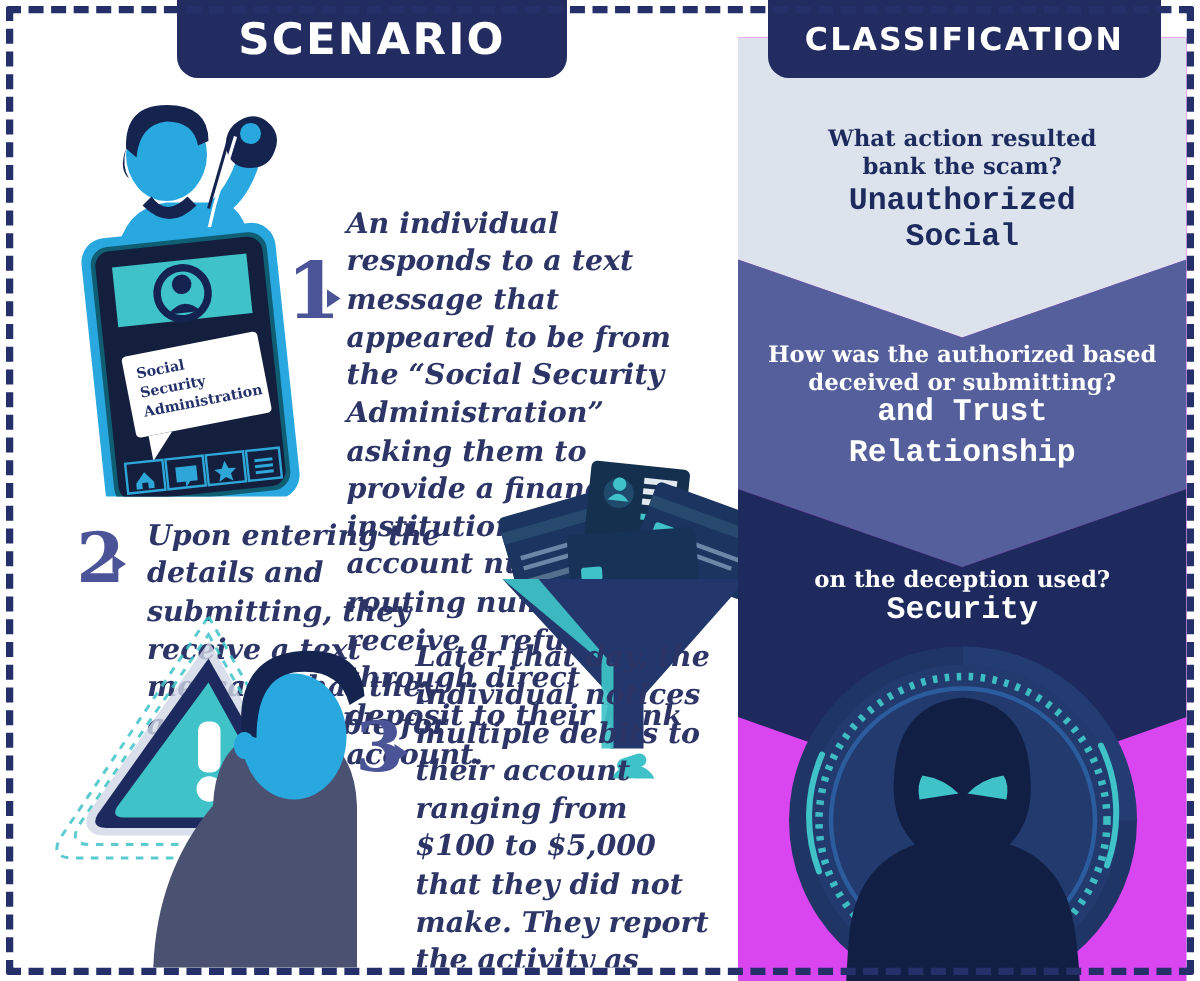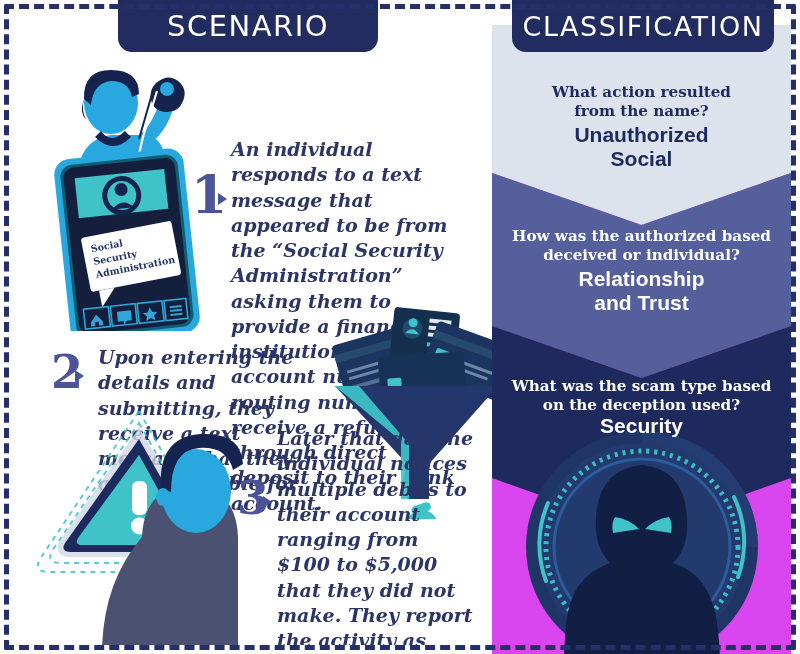--- a/index.html
+++ b/index.html
@@ -15,26 +15,26 @@
     border:5px dashed #25306b;
     border-radius:2px;
     pointer-events:none;z-index:60;
   }
 
   
   .pill{
     position:absolute;background:#232c61;color:#ffffff;
     display:flex;align-items:center;justify-content:center;
     font-family:"DejaVu Sans", sans-serif;
-    font-weight:normal;letter-spacing:1.5px;
+    font-weight:bold;letter-spacing:1.5px;
     border-radius:0 0 14px 14px;
     z-index:50;
   }
   #scenario-pill{left:118px;top:0;width:260px;height:52px;font-size:29px;}
-  #classification-pill{left:512px;top:0;width:262px;height:52px;font-size:27px;}
+  #classification-pill{left:512px;top:0;width:262px;height:52px;font-size:21px;}
 
   
   .scenario-panel{position:absolute;left:9px;top:9px;width:483px;height:636px;overflow:hidden;}
 
   .step-num{
     position:absolute;color:#4a5496;font-family:"DejaVu Serif", serif;
     font-weight:bold;line-height:1;
   }
   .arrow{
     position:absolute;width:0;height:0;
@@ -65,21 +65,21 @@
     position:absolute;left:492px;top:25px;width:299px;height:636px;
     background:#d946ef;overflow:hidden;
   }
   .band{position:absolute;left:0;width:299px;}
   .band-inner{position:absolute;left:0;width:299px;text-align:center;}
   .q-text{
     font-family:"DejaVu Serif", serif;font-weight:bold;
     font-size:15.2px;line-height:1.22;
   }
   .a-text{
-    font-family:Liberation Sans, sans-serif;font-weight:bold;
+    font-family:Liberation Mono, monospace;font-weight:bold;
     font-size:21px;line-height:1.15;margin-top:3px;
   }
   .navy-txt{color:#1d2a5e;}
   .white-txt{color:#ffffff;}
 
   
   #band1{top:0;height:200px;background:#dde3ec;
     clip-path:polygon(0 0,299px 0,299px 148px,149.5px 200px,0 148px);}
   #band2{top:148px;height:205px;background:#545f9b;
     clip-path:polygon(0 0,149.5px 52px,299px 0,299px 153px,149.5px 205px,0 153px);}
@@ -260,34 +260,33 @@
         </g>
 
         <path d="M122 40 q-44 4 -46 54 q-2 28 14 44 q-40 14 -44 62 q-2 26 -2 36 l156 0 q0 -14 -3 -38 q-6 -48 -44 -60 q16 -16 14 -44 q-2 -50 -45 -54 Z" fill="#121f45"></path>
         <path d="M95 92 q14 2 24 12 l-26 4 q-2 -10 2 -16z" fill="#3fc3c8"></path>
         <path d="M149 92 q-14 2 -24 12 l26 4 q2 -10 -2 -16z" fill="#3fc3c8"></path>
       </svg>
     </div>
 
     <div class="band-inner" id="q1">
       <div class="q-text navy-txt">What action resulted</div>
-      <div class="q-text navy-txt">from the name?</div>
+      <div class="q-text navy-txt">bank the scam?</div>
       <div class="a-text navy-txt">Unauthorized</div>
       <div class="a-text navy-txt" style="margin-top:0">Social</div>
     </div>
 
     <div class="band-inner" id="q2">
       <div class="q-text white-txt">How was the authorized based</div>
-      <div class="q-text white-txt">deceived or individual?</div>
+      <div class="q-text white-txt">deceived or submitting?</div>
+      <div class="a-text white-txt" style="margin-top:0">and Trust</div>
       <div class="a-text white-txt">Relationship</div>
-      <div class="a-text white-txt" style="margin-top:0">and Trust</div>
     </div>
 
     <div class="band-inner" id="q3">
-      <div class="q-text white-txt">What was the scam type based</div>
       <div class="q-text white-txt">on the deception used?</div>
       <div class="a-text white-txt" style="margin-top:0">Security</div>
     </div>
   </div>
 
   <div class="pill" id="scenario-pill">SCENARIO</div>
   <div class="pill" id="classification-pill">CLASSIFICATION</div>
 
   <div class="dash-border"></div>
 </div>

